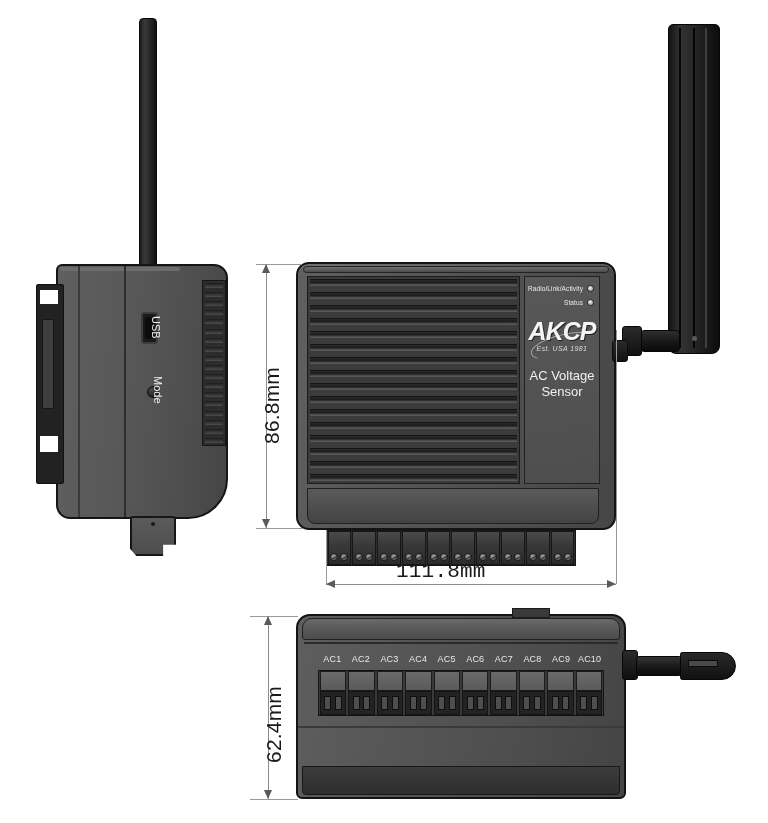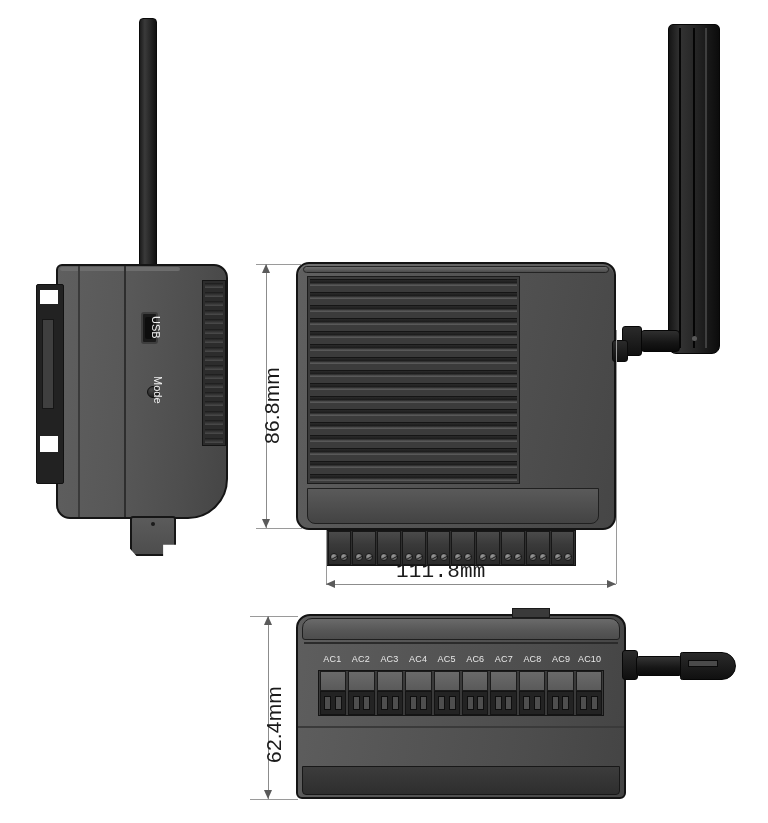--- a/index.html
+++ b/index.html
@@ -324,20 +324,41 @@
       <div class="vent-slot"></div>
       <div class="vent-slot"></div>
       <div class="vent-slot"></div>
       <div class="vent-slot"></div>
       <div class="vent-slot"></div>
       <div class="vent-slot"></div>
     </div>
 
     <div class="abs" id="lower-panel"></div>
 
+    <div class="abs" id="label-plate">
+      <div class="led-row" style="margin-top:8px;">
+        <span class="led-label">Radio/Link/Activity</span>
+        <span class="led-dot"></span>
+      </div>
+      <div class="led-row" style="margin-top:7px;">
+        <span class="led-label">Status</span>
+        <span class="led-dot"></span>
+      </div>
+
+      <div id="brand-wrap">
+        <div id="swoosh"></div>
+        <div id="brand-name">AKCP</div>
+        <div id="brand-est">Est. USA 1981</div>
+      </div>
+
+      <div id="product-name">
+        <div>AC Voltage</div>
+        <div>Sensor</div>
+      </div>
+    </div>
 
     <div class="abs" id="front-ant-nub"></div>
 
     <div id="front-terminals">
       <div class="term-cell">
           <span class="screw"></span>
           <span class="screw"></span>
         </div>
       <div class="term-cell">
           <span class="screw"></span>

